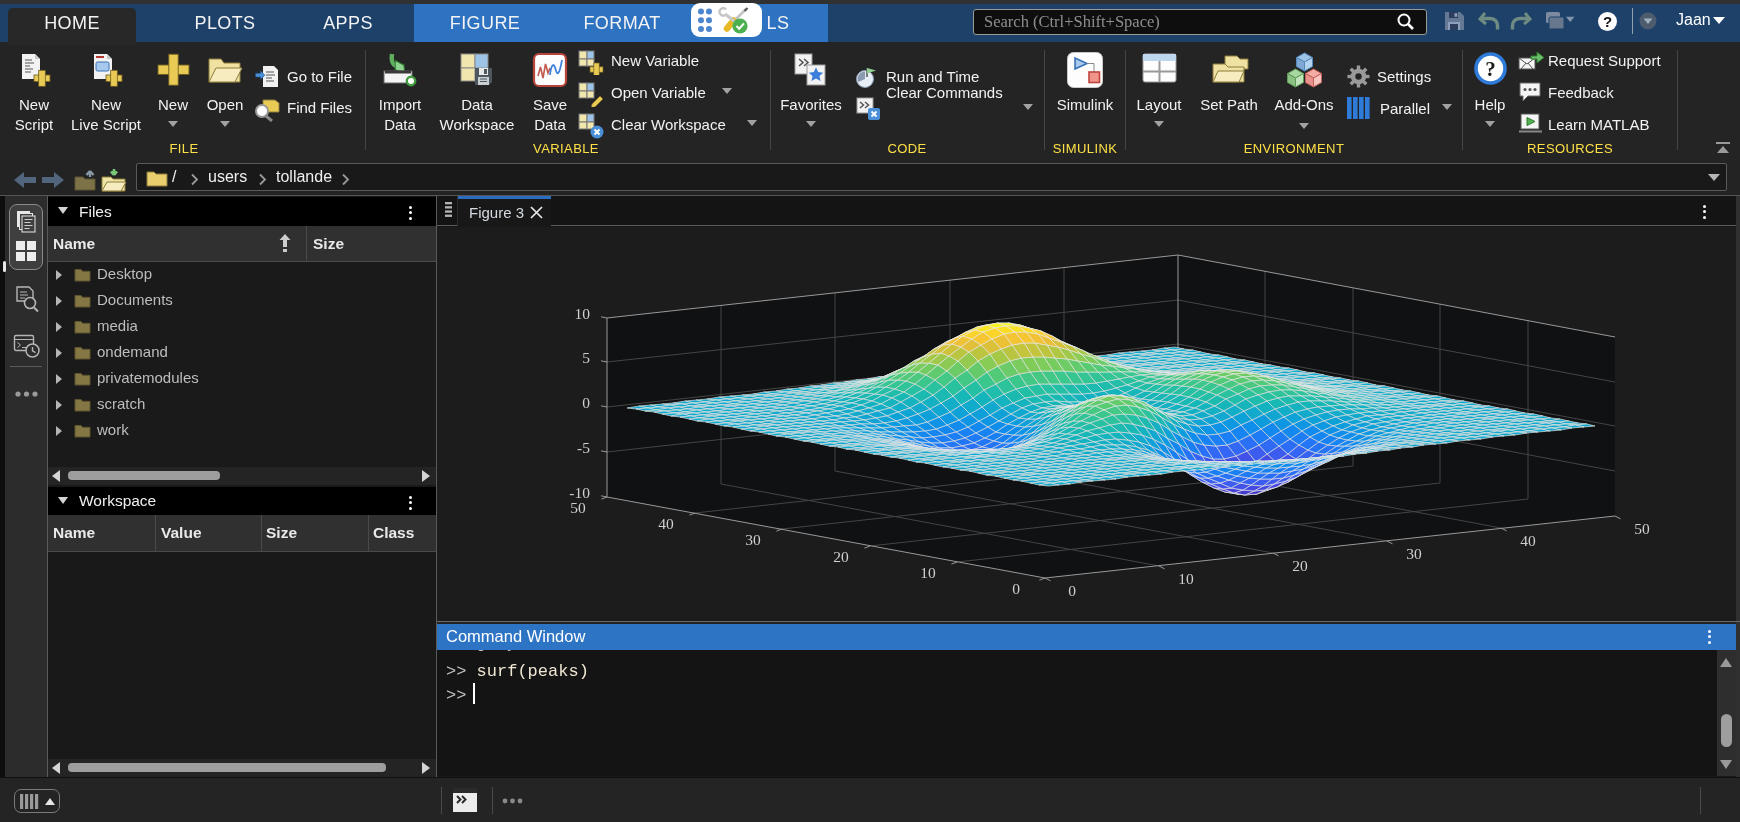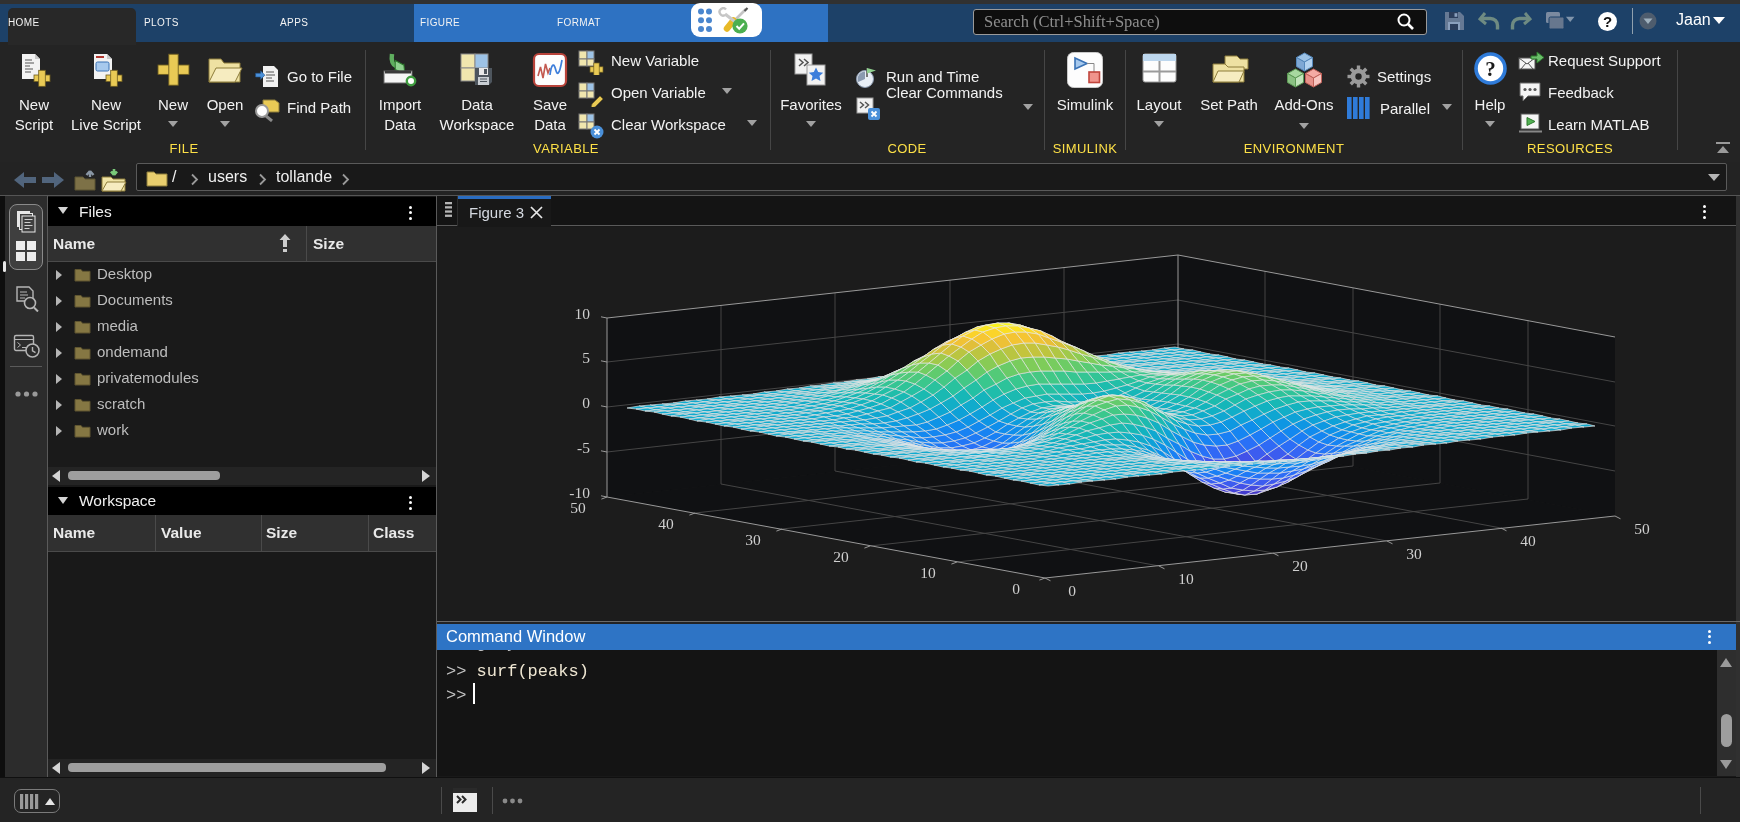--- a/index.html
+++ b/index.html
@@ -1,17 +1,17 @@
 <!DOCTYPE html>
 <html><head><meta charset="utf-8"><style>
 *{margin:0;padding:0;box-sizing:border-box}
 html,body{width:1740px;height:822px;overflow:hidden}
 body{font-family:"Liberation Sans",sans-serif;background:#232323;position:relative}
 .a{position:absolute}
-.tab{position:absolute;top:0;height:38px;line-height:38px;text-align:left;color:#f3f3f3;font-size:10px;letter-spacing:.4px}
+.tab{position:absolute;top:0;height:38px;line-height:38px;text-align:center;color:#f3f3f3;font-size:18px;letter-spacing:.4px}
 .rlbl{position:absolute;color:#f2f2f2;font-size:15px;white-space:nowrap}
 .rc{text-align:center;transform:translateX(-50%)}
 .rsec{position:absolute;color:#fde047;font-size:13px;top:141px;transform:translateX(-50%);letter-spacing:.4px}
 .rsep{position:absolute;top:50px;height:100px;width:1px;background:#464646}
 .car{position:absolute;width:0;height:0;border-left:5px solid transparent;border-right:5px solid transparent;border-top:6px solid #a2a2a2}
 .kebab i{display:block;width:3px;height:3px;border-radius:50%;background:#fff;margin:2.5px auto}
 .hdr{position:absolute;left:0;right:0;background:#000;color:#f0f0f0;font-size:15.5px}
 .th{color:#e9e9e9;font-weight:bold;font-size:15.5px;position:absolute}
 .row{position:absolute;left:0;width:100%;height:26px;color:#bdbdbd;font-size:15px}
 .exp{position:absolute;width:0;height:0;border-top:5px solid transparent;border-bottom:5px solid transparent;border-left:6px solid #b5b5b5}
@@ -19,21 +19,21 @@
 .arrL{width:0;height:0;border-top:6px solid transparent;border-bottom:6px solid transparent;border-right:8px solid #d5d5d5;position:absolute}
 .arrR{width:0;height:0;border-top:6px solid transparent;border-bottom:6px solid transparent;border-left:8px solid #d5d5d5;position:absolute}
 .mono{font-family:"Liberation Mono",monospace}
 </style></head><body>
 
 <div class="a" style="left:0;top:0;width:1740px;height:4px;background:#313131"></div>
 <div class="a" style="left:0;top:4px;width:1740px;height:38px;background:#1d4168"></div>
 <div class="a" style="left:414px;top:4px;width:414px;height:38px;background:#2e72c2"></div>
 <div class="a" style="left:8px;top:8px;width:128px;height:34px;background:#282828;border-radius:5px 5px 0 0"></div>
 <div class="tab" style="left:8px;width:128px;top:4px">HOME</div>
-<div class="tab" style="left:144px;width:138px;top:4px">PLOTS</div>
+<div class="tab" style="left:156px;width:138px;top:4px">PLOTS</div>
 <div class="tab" style="left:280px;width:136px;top:4px">APPS</div>
 <div class="tab" style="left:420px;width:130px;top:4px">FIGURE</div>
 <div class="tab" style="left:557px;width:130px;top:4px">FORMAT</div>
 <div class="tab" style="left:749px;width:58px;top:4px">LS</div>
 <div class="a" style="left:691px;top:3px;width:71px;height:34px;background:#fff;border-radius:9px"></div>
 <svg class="a" style="left:697px;top:7px" width="60" height="27">
  <g fill="#4a86ce">
       <circle cx="4" cy="4.5" r="3"></circle>
       <circle cx="12" cy="4.5" r="3"></circle>
       <circle cx="4" cy="13.2" r="3"></circle>
@@ -148,21 +148,21 @@
       <path d="M11 8h8M11 11h9M11 14h6M11 17h8"></path>
     </g>
  <path d="M1 9h8V5l7 7-7 7v-4H1z" fill="#4a90d9" stroke="#20538c" transform="scale(.62) translate(0,6)"></path>
 </svg>
 <div class="rlbl" style="left:287px;top:68px">Go to File</div>
 <svg class="a" style="left:253px;top:96px" width="28" height="26">
  <path d="M10 4h12l4 3v9H10z" fill="#e9ca55" stroke="#8d7c3a"></path>
  <circle cx="9" cy="15" r="6" fill="#fff" stroke="#9a9a9a" stroke-width="2"></circle>
  <path d="M13 20l6 5" stroke="#8a8a8a" stroke-width="3"></path>
 </svg>
-<div class="rlbl" style="left:287px;top:99px">Find Path</div>
+<div class="rlbl" style="left:287px;top:99px">Find Files</div>
 
 <svg class="a" style="left:382px;top:52px" width="36" height="36">
  <path d="M10 2c-1 7 0 10 4 12" fill="none" stroke="#5fae5f" stroke-width="4.5"></path>
  <path d="M11 10.5h9.5v-.5l5 7.5-10.5 1v-.5z" fill="#8fd18f" stroke="#2d7a2d" transform="rotate(28 16 14)"></path>
  <rect x="2" y="19" width="28" height="12" fill="#f5f5f5" stroke="#6a6a6a"></rect>
     <path d="M3 20h26" stroke="#3a3a3a" stroke-width="3"></path>
  <circle cx="29" cy="29" r="4.2" fill="#fff" stroke="#3f9c3f" stroke-width="2.4"></circle>
 </svg>
 <div class="rlbl rc" style="left:400px;top:96px">Import</div>
 <div class="rlbl rc" style="left:400px;top:116px">Data</div>

